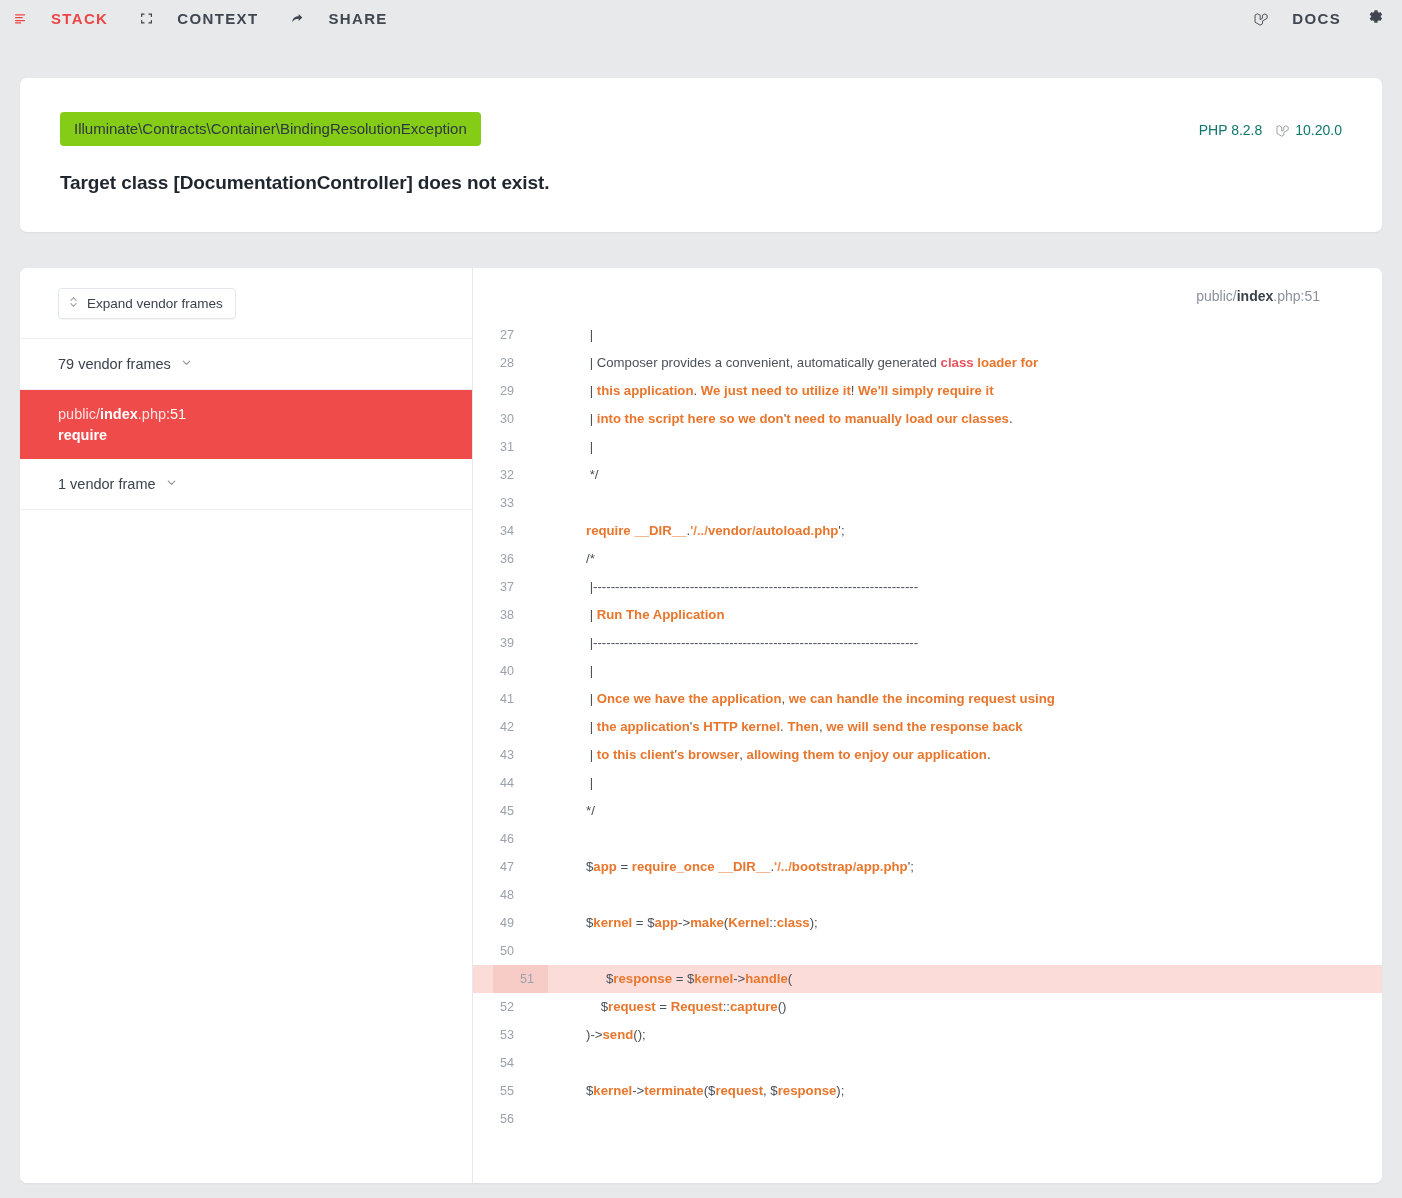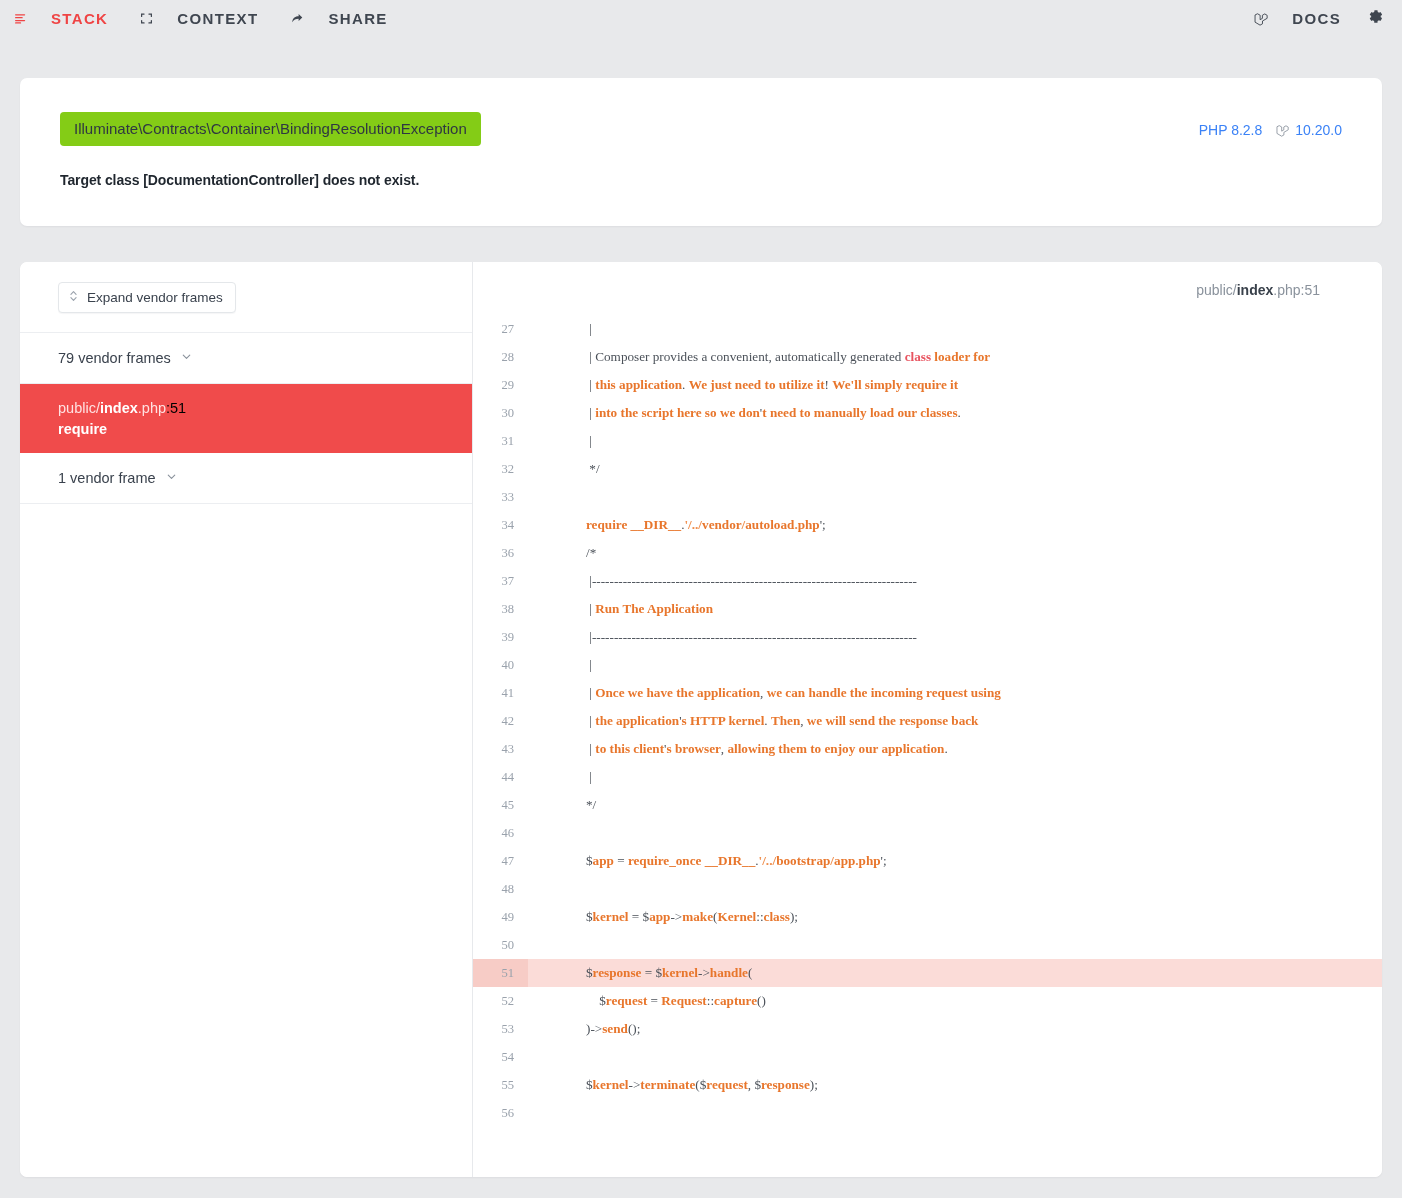--- a/index.html
+++ b/index.html
@@ -61,29 +61,29 @@
     border-radius: 4px;
     line-height: 1.2;
   }
 
   .version-info {
     margin-left: auto;
     display: flex;
     align-items: center;
     gap: 14px;
     font-size: 14px;
-    color: #3b82f6;
+    color: #0f766e;
     padding-top: 10px;
     white-space: nowrap;
   }
   .version-info .laravel-ver { display: flex; align-items: center; gap: 6px; }
 
   .exception-message {
     margin-top: 26px;
-    font-size: 14px;
+    font-size: 19px;
     font-weight: 700;
     color: #1f262e;
     letter-spacing: -0.1px;
   }
 
   
   .stack-card {
     margin-top: 36px;
     display: flex;
     min-height: 915px;
@@ -128,44 +128,44 @@
   }
 
   .frame-row.highlight {
     background: #f04b4b;
     border-bottom: none;
     display: block;
     padding: 13px 0 16px 38px;
   }
   .frame-row.highlight .frame-file { color: #ffe1e1; font-size: 14.5px; line-height: 1.55; }
   .frame-row.highlight .frame-file b { color: #fff; font-weight: 700; }
-  .frame-row.highlight .frame-line { color: #000000; }
+  .frame-row.highlight .frame-line { color: #ffffff; }
   .frame-row.highlight .frame-method {
     color: #ffffff; font-weight: 700; font-size: 14.5px; margin-top: 2px;
   }
 
   
   .code-panel { flex: 1 1 auto; background: #fff; border-radius: 0 7px 7px 0; min-width: 0; }
 
   .code-head {
     padding: 20px 62px 17px 0;
     text-align: right;
     font-size: 14px;
     color: #8a929c;
   }
   .code-head b { color: #39414b; font-weight: 700; }
 
   .code-body {
-    font-family: Liberation Serif, serif;
+    font-family: Liberation Sans, sans-serif;
     font-size: 13.2px;
     line-height: 28px;
     padding-bottom: 20px;
   }
   .code-line { display: flex; white-space: pre; }
-  .code-line.hl { background: #fbdcd8; }
+  .code-line.hl { background: #fbdcd8; padding-left: 20px; }
   .code-line.hl .ln { background: #f7ccc6; }
 
   .ln {
     flex: 0 0 55px;
     text-align: right;
     padding-right: 14px;
     color: #9aa2ac;
     user-select: none;
     font-size: 12.6px;
   }

